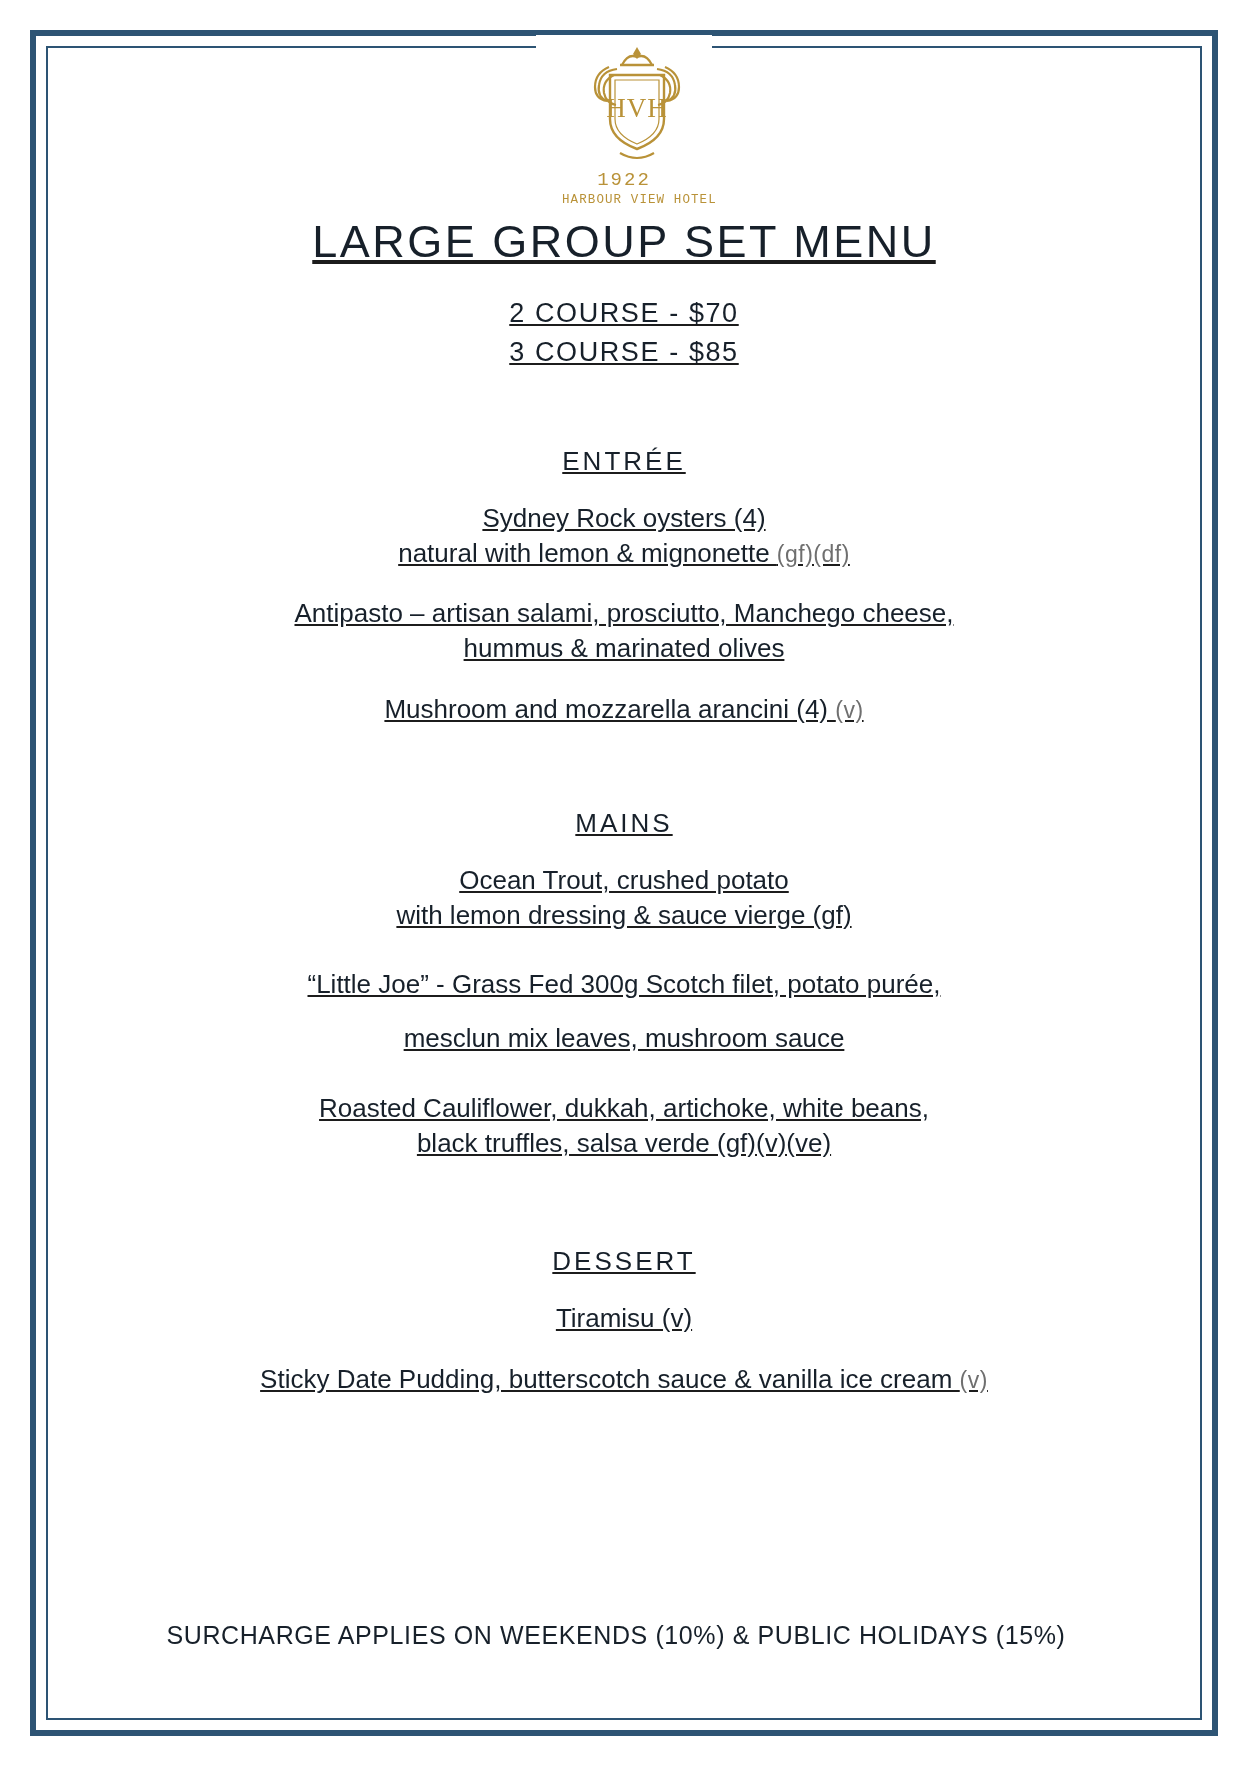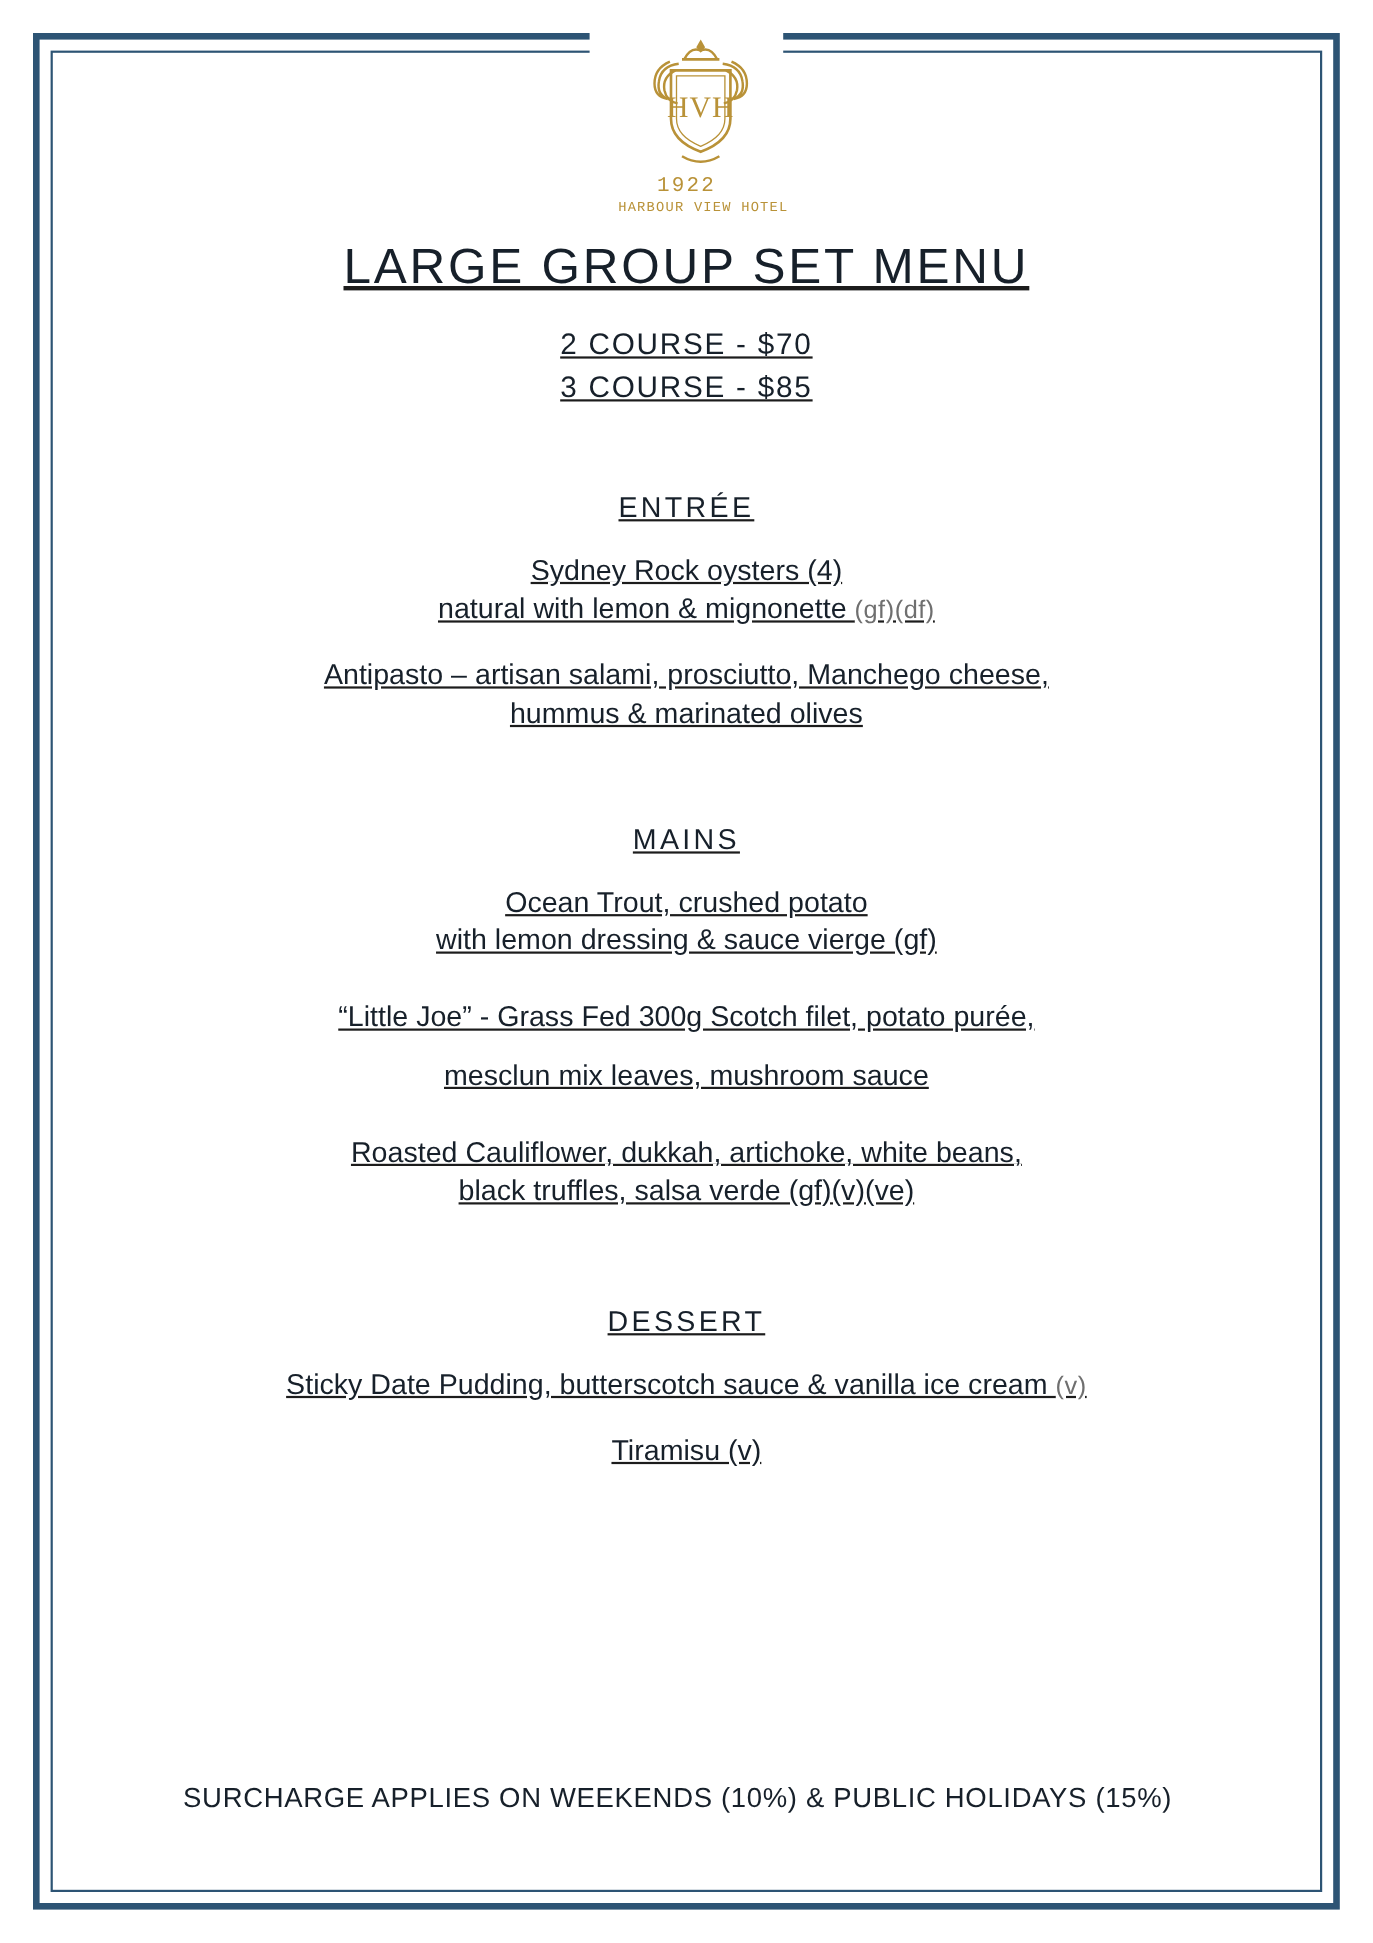--- a/index.html
+++ b/index.html
@@ -34,21 +34,21 @@
     bottom: 46px;
     border: 2px solid #2d5474;
     box-sizing: border-box;
   }
 
   
   .logo-wrap {
     position: absolute;
     left: 0;
     right: 0;
-    top: 24px;
+    top: 35px;
     display: flex;
     justify-content: center;
     z-index: 5;
   }
   .logo-block {
     background: #ffffff;
     padding: 6px 26px 4px 26px;
     text-align: center;
     width: 176px;
     box-sizing: border-box;
@@ -182,20 +182,23 @@
     <p class="dish">
       <span>Sydney Rock oysters (4)</span><br>
       <span>natural with lemon &amp; mignonette </span><span class="tag">(gf)(df)</span>
     </p>
 
     <p class="dish">
       <span>Antipasto – artisan salami, prosciutto, Manchego cheese,</span><br>
       <span>hummus &amp; marinated olives</span>
     </p>
 
+    <p class="dish">
+      <span>Mushroom and mozzarella arancini (4) </span><span class="tag">(v)</span>
+    </p>
   </div>
 
   <div class="spacer-mains"></div>
 
   <div class="section">
     <div class="section-title">MAINS</div>
 
     <p class="dish">
       <span>Ocean Trout, crushed potato</span><br>
       <span>with lemon dressing &amp; sauce vierge  (gf)</span>
@@ -211,23 +214,23 @@
       <span>black truffles, salsa verde (gf)(v)(ve)</span>
     </p>
   </div>
 
   <div class="spacer-dessert"></div>
 
   <div class="section">
     <div class="section-title">DESSERT</div>
 
     <p class="dish">
+      <span>Tiramisu (v)</span>
+    </p>
+
+    <p class="dish">
       <span>Sticky Date Pudding, butterscotch sauce &amp; vanilla ice cream </span><span class="tag">(v)</span>
     </p>
-
-    <p class="dish">
-      <span>Tiramisu (v)</span>
-    </p>
   </div>
 
 </div>
 
 <div class="footer-note">SURCHARGE APPLIES ON WEEKENDS (10%) &amp; PUBLIC HOLIDAYS (15%)</div>
 
 </body></html>

